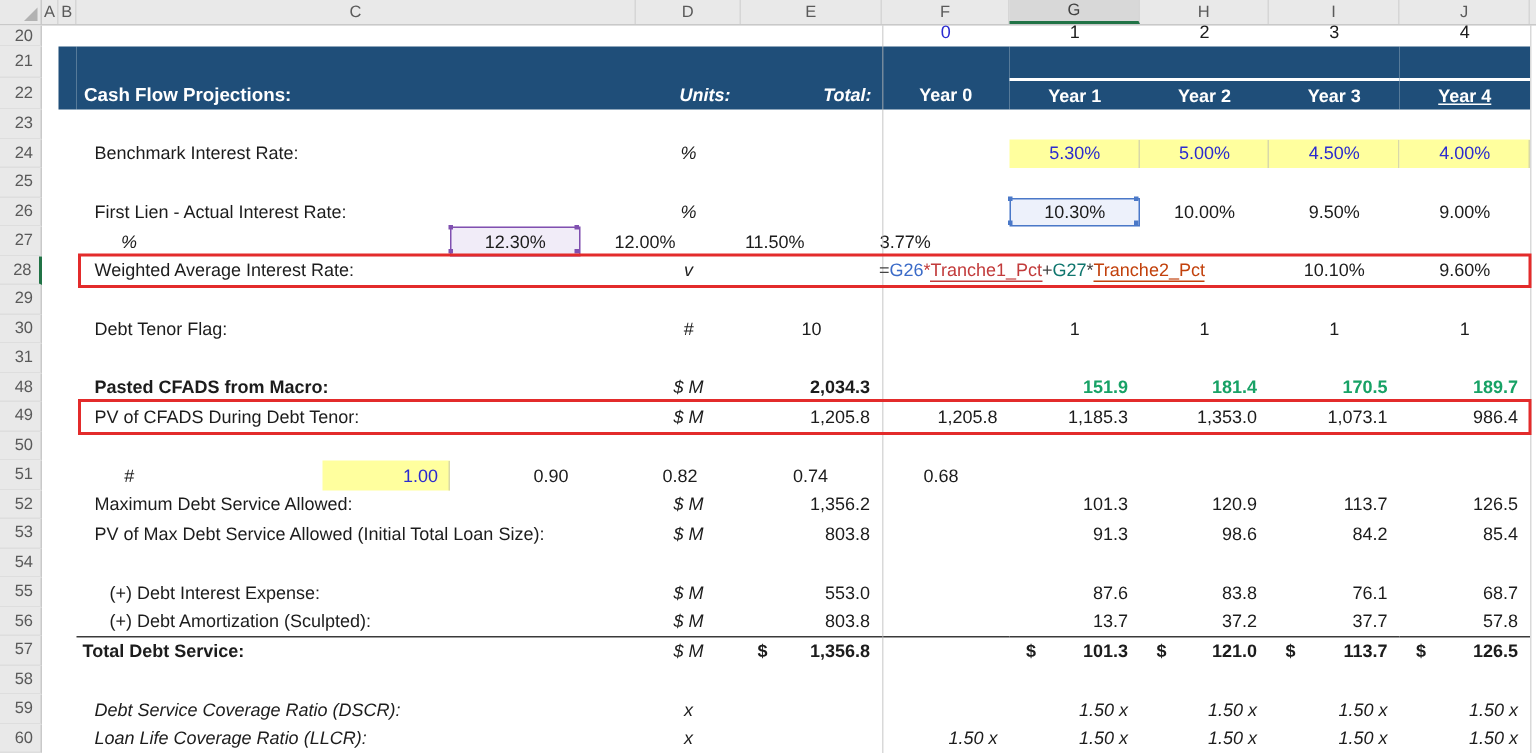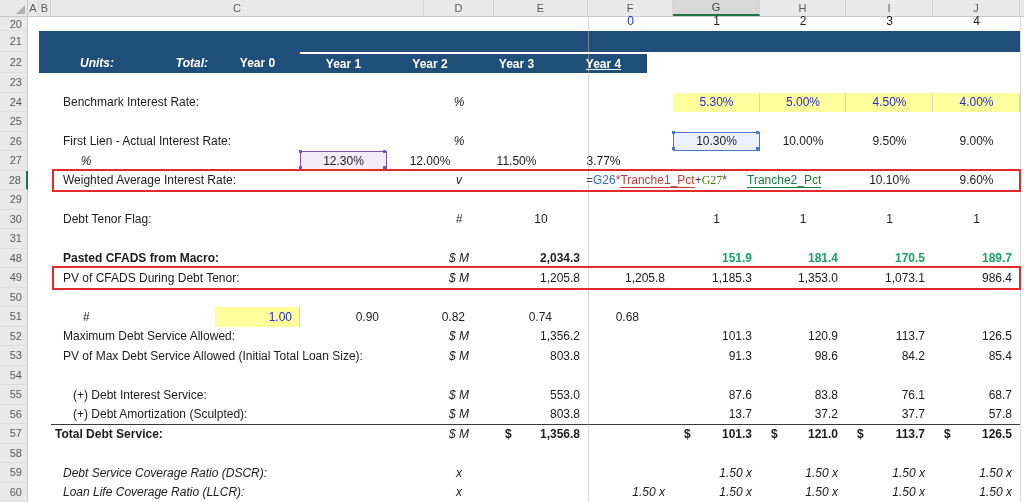--- a/index.html
+++ b/index.html
@@ -109,20 +109,23 @@
       <div class="cell band" style="width: 87px;"></div>
       <div class="cell band" style="width: 86px;"></div>
       <div class="cell band" style="width: 87px;"></div>
       <div class="cell band" style="width: 87px;"></div>
       <div class="cell" style="width: 4px;"></div>
     </div>
     <div class="row h21">
       <div class="rh">22</div>
       <div class="cell" style="width: 11px;"></div>
       <div class="cell band" style="width: 12px;"></div>
+      <div class="cell band band-title" style="width: 373px;">
+        <span class="cv">Cash Flow Projections:</span>
+      </div>
       <div class="cell band band-right" style="width: 70px;">
         <span class="cv">Units:</span>
       </div>
       <div class="cell band band-right" style="width: 94px;">
         <span class="cv">Total:</span>
       </div>
       <div class="cell band band-year" style="width: 85px;">
         <span class="cv">Year 0</span>
       </div>
       <div class="cell band band-year sep" style="width: 87px;">
@@ -262,23 +265,23 @@
       <div class="cell ctr" style="width: 87px;">
         <span class="cv">9.60%</span>
       </div>
       <div class="cell" style="width: 4px;"></div>
       <div class="formula">
         <span style="color: rgb(68, 68, 68);">=</span>
         <span style="color: rgb(59, 107, 200);">G26</span>
         <span style="color: rgb(194, 59, 59);">*</span>
         <span class="fu" style="color: rgb(194, 59, 59);">Tranche1_Pct</span>
         <span style="color: rgb(68, 68, 68);">+</span>
-        <span style="color: #4d7c0f; font-family: Liberation Serif, serif;">G27</span>
+        <span style="color: #0f766e;">G27</span>
         <span style="color: rgb(68, 68, 68);">*</span>
-        <span class="fu" style="color: #15803d; margin-left: 20px;">Tranche2_Pct</span>
+        <span class="fu" style="color: #c2410c;">Tranche2_Pct</span>
       </div>
       <div class="redbox"></div>
     </div>
     <div class="row h19">
       <div class="rh">29</div>
       <div class="cell" style="width: 11px;"></div>
       <div class="cell" style="width: 12px;"></div>
       <div class="cell" style="width: 373px;"></div>
       <div class="cell" style="width: 70px;"></div>
       <div class="cell" style="width: 94px;"></div>
@@ -497,21 +500,21 @@
       <div class="cell" style="width: 86px;"></div>
       <div class="cell" style="width: 87px;"></div>
       <div class="cell" style="width: 87px;"></div>
       <div class="cell" style="width: 4px;"></div>
     </div>
     <div class="row h19">
       <div class="rh">55</div>
       <div class="cell" style="width: 11px;"></div>
       <div class="cell" style="width: 12px;"></div>
       <div class="cell lbl i2" style="width: 373px;">
-        <span class="cv">(+) Debt Interest Service:</span>
+        <span class="cv">(+) Debt Interest Expense:</span>
       </div>
       <div class="cell unit" style="width: 70px;">
         <span class="cv">$ M</span>
       </div>
       <div class="cell num" style="width: 94px;">
         <span class="cv">553.0</span>
       </div>
       <div class="cell" style="width: 85px;"></div>
       <div class="cell num" style="width: 87px;">
         <span class="cv">87.6</span>

